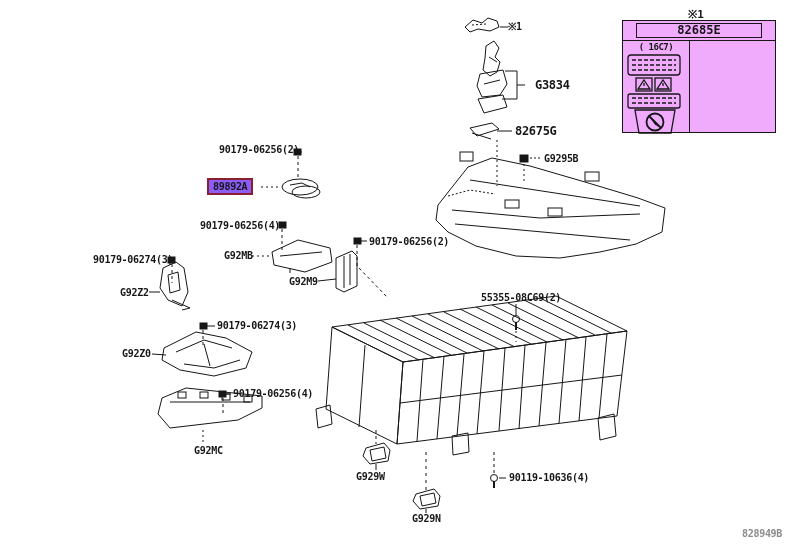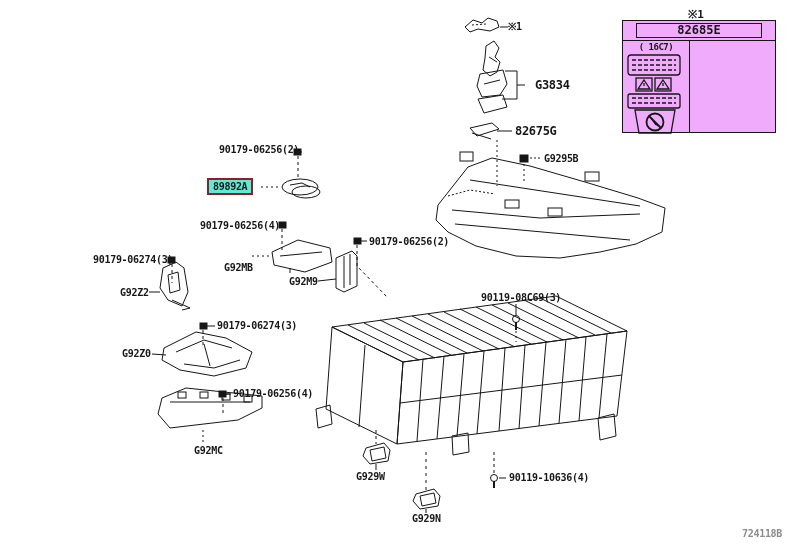--- a/index.html
+++ b/index.html
@@ -7,21 +7,21 @@
     width:796px;height:549px;position:relative;background:#ffffff;
     font-family:"DejaVu Sans Mono","Liberation Mono",monospace;
     overflow:hidden;color:#161616;
   }
   .art{position:absolute;left:0;top:0;}
   .lbl{
     position:absolute;font-size:10px;font-weight:bold;color:#161616;
     letter-spacing:-0.3px;white-space:nowrap;line-height:12px;
   }
   .highlight-box{
-    position:absolute;border:2px solid #8c1f2f;background:#5eead4;
+    position:absolute;border:2px solid #8c1f2f;background:#8b5cf6;
     font-size:10px;font-weight:bold;letter-spacing:-0.3px;
     padding:1px 4px;line-height:11px;white-space:nowrap;
   }
   
   .legend-ref{position:absolute;font-size:11px;font-weight:bold;}
   .legend-box{
     position:absolute;left:622px;top:20px;width:154px;height:113px;
     border:1.5px solid #161616;box-sizing:border-box;background:#f0abfc;
   }
   .legend-title{
@@ -227,36 +227,36 @@
 
 <span class="lbl" style="left:508px;top:21px;">※1</span>
 <span class="lbl" style="left:527px;top:79px;font-size:12px;margin-left:8px;">G3834</span>
 <span class="lbl" style="left:515px;top:125px;font-size:12px;">82675G</span>
 <span class="lbl" style="left:544px;top:153px;">G9295B</span>
 
 <span class="lbl" style="left:219px;top:144px;">90179-06256(2)</span>
 <span class="highlight-box" style="left:207px;top:178px;">89892A</span>
 
 <span class="lbl" style="left:200px;top:220px;">90179-06256(4)</span>
-<span class="lbl" style="left:224px;top:262px;">G92MB</span>
+<span class="lbl" style="left:224px;top:250px;">G92MB</span>
 <span class="lbl" style="left:289px;top:276px;">G92M9</span>
 <span class="lbl" style="left:369px;top:236px;">90179-06256(2)</span>
 
 <span class="lbl" style="left:93px;top:254px;">90179-06274(3)</span>
 <span class="lbl" style="left:120px;top:287px;">G92Z2</span>
 <span class="lbl" style="left:217px;top:320px;">90179-06274(3)</span>
 <span class="lbl" style="left:122px;top:348px;">G92Z0</span>
 
 <span class="lbl" style="left:233px;top:388px;">90179-06256(4)</span>
 <span class="lbl" style="left:194px;top:445px;">G92MC</span>
 
 <span class="lbl" style="left:356px;top:471px;">G929W</span>
 <span class="lbl" style="left:412px;top:513px;">G929N</span>
 
-<span class="lbl" style="left:481px;top:292px;">90119-08C69(3)</span>
+<span class="lbl" style="left:481px;top:292px;">55355-08C69(2)</span>
 <span class="lbl" style="left:509px;top:472px;">90119-10636(4)</span>
 
 <span class="legend-ref" style="left:688px;top:6px;">※1</span>
 
 <div class="legend-box">
   <div class="legend-title">82685E</div>
   <div class="legend-cells">
     <div class="legend-cell left">
       <div class="cell-label">(  16C7)</div>
       <svg class="cell-art" width="66" height="84" viewBox="0 0 66 84" stroke="#161616" fill="none" stroke-width="1.3">
@@ -275,13 +275,13 @@
         <line x1="9" y1="51" x2="53" y2="51" stroke-dasharray="4 2"></line>
         <path d="M12,58 L52,58 L48,81 L16,81 Z"></path>
         <circle cx="32" cy="70" r="8.5" stroke-width="1.8"></circle>
         <path d="M28,66 L33,73 L30,69 L35,74" stroke-width="1.2"></path>
         <line x1="26" y1="64" x2="38" y2="76" stroke-width="1.8"></line>
       </svg>
     </div>
   </div>
 </div>
 
-<span class="footer-code">724118B</span>
+<span class="footer-code">828949B</span>
 
 </body></html>

